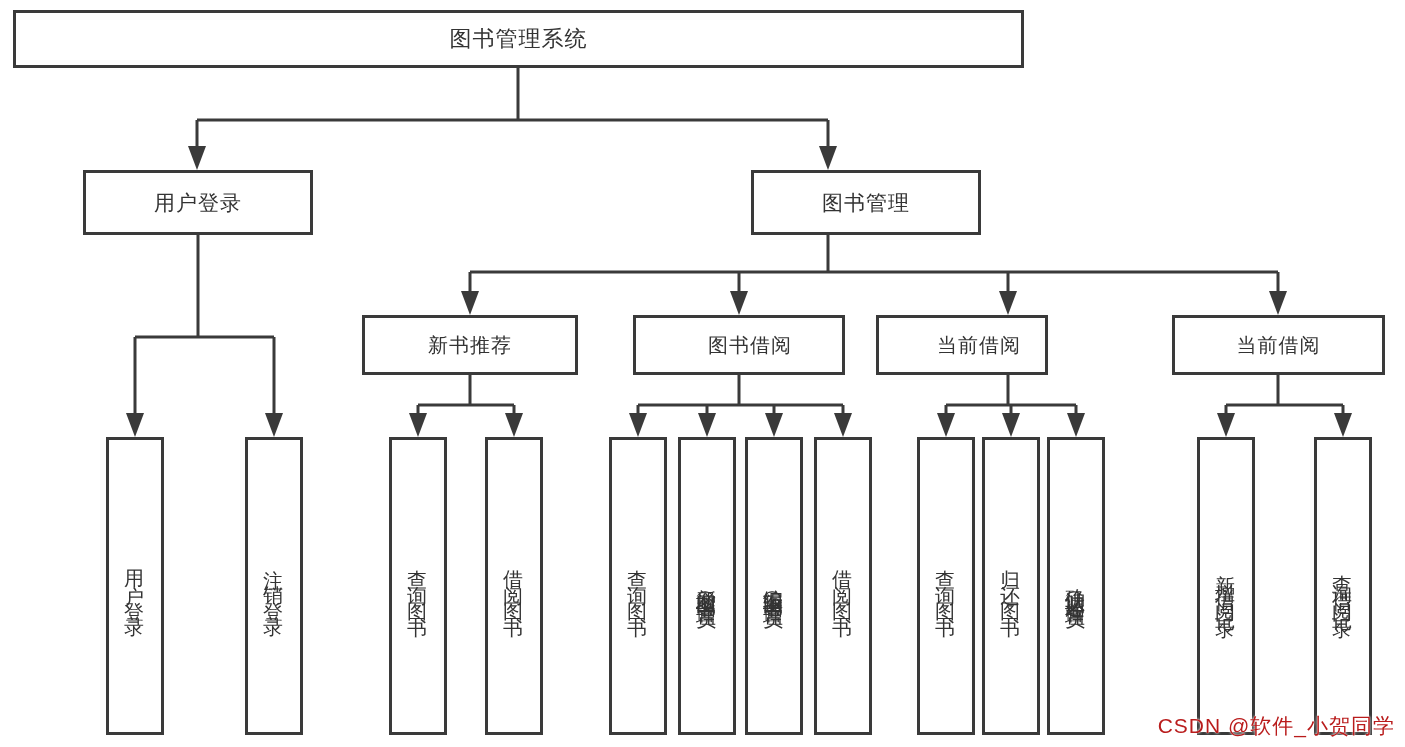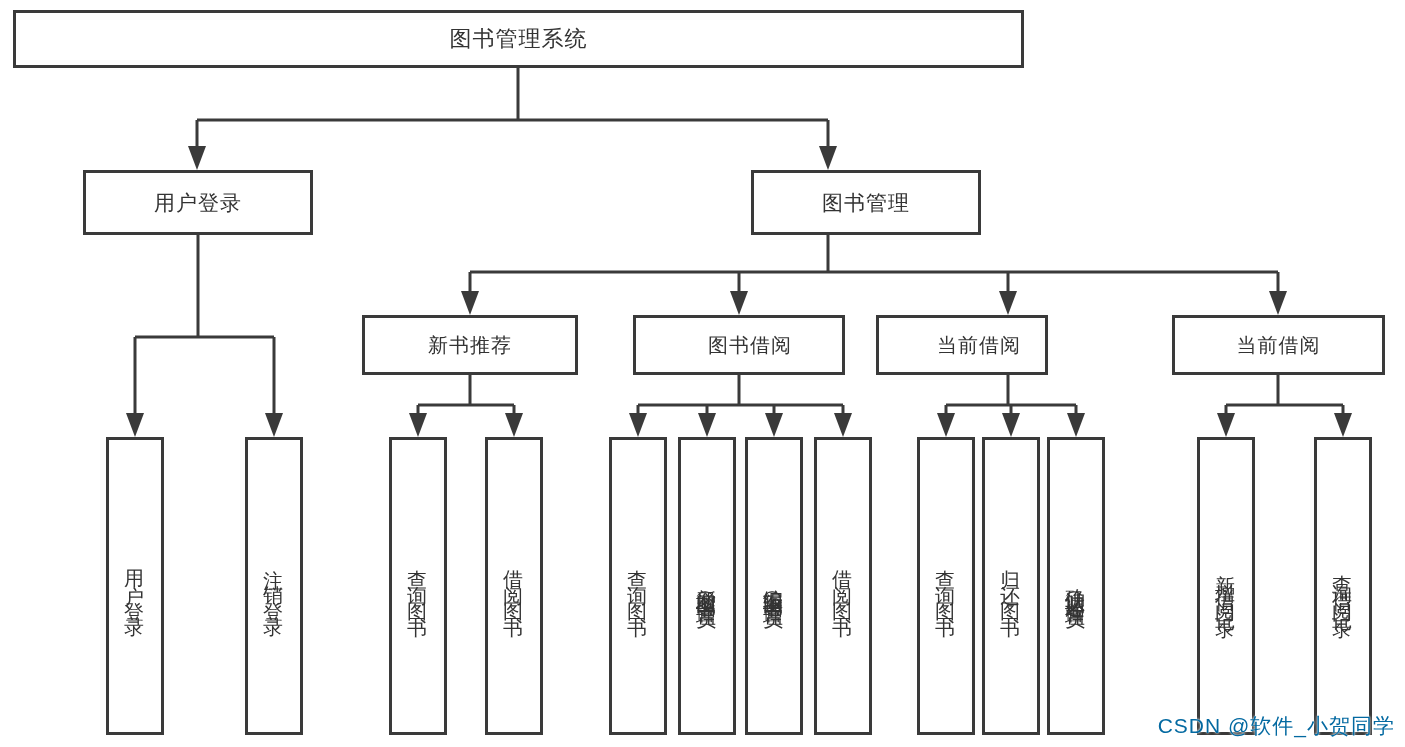--- a/index.html
+++ b/index.html
@@ -69,21 +69,21 @@
   .leaf-4a { left: 917px; }
   .leaf-4b { left: 982px; }
   .leaf-4c { left: 1047px; }
   .leaf-5a { left: 1197px; }
   .leaf-5b { left: 1314px; }
   .watermark {
     position: absolute;
     right: 10px;
     top: 712px;
     font-size: 21px;
-    color: #0369a1;
+    color: #b91c1c;
     text-shadow: 0 0 3px #ffffff, 0 0 1px #ffffff;
     z-index: 5;
     letter-spacing: 1px;
   }
 </style>
 </head>
 <body>
 
 <div class="canvas">
 

